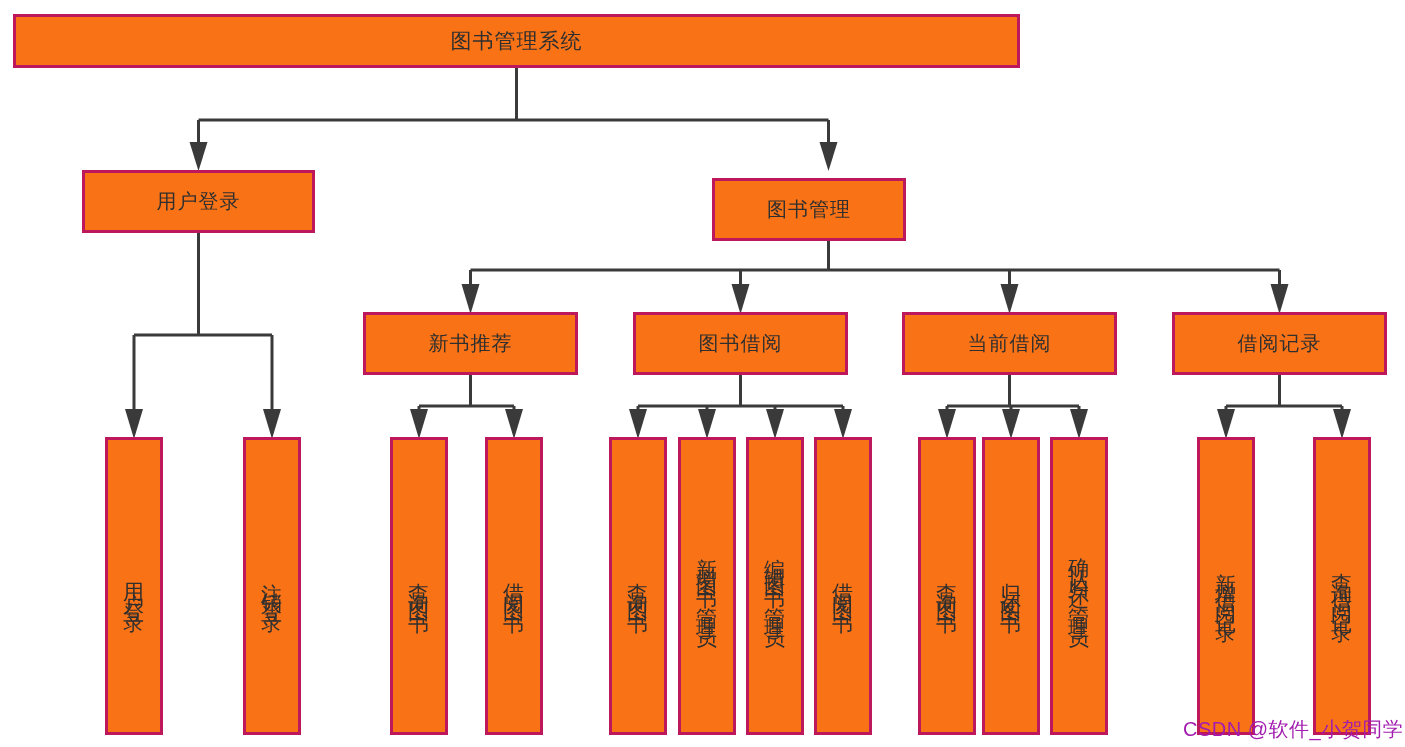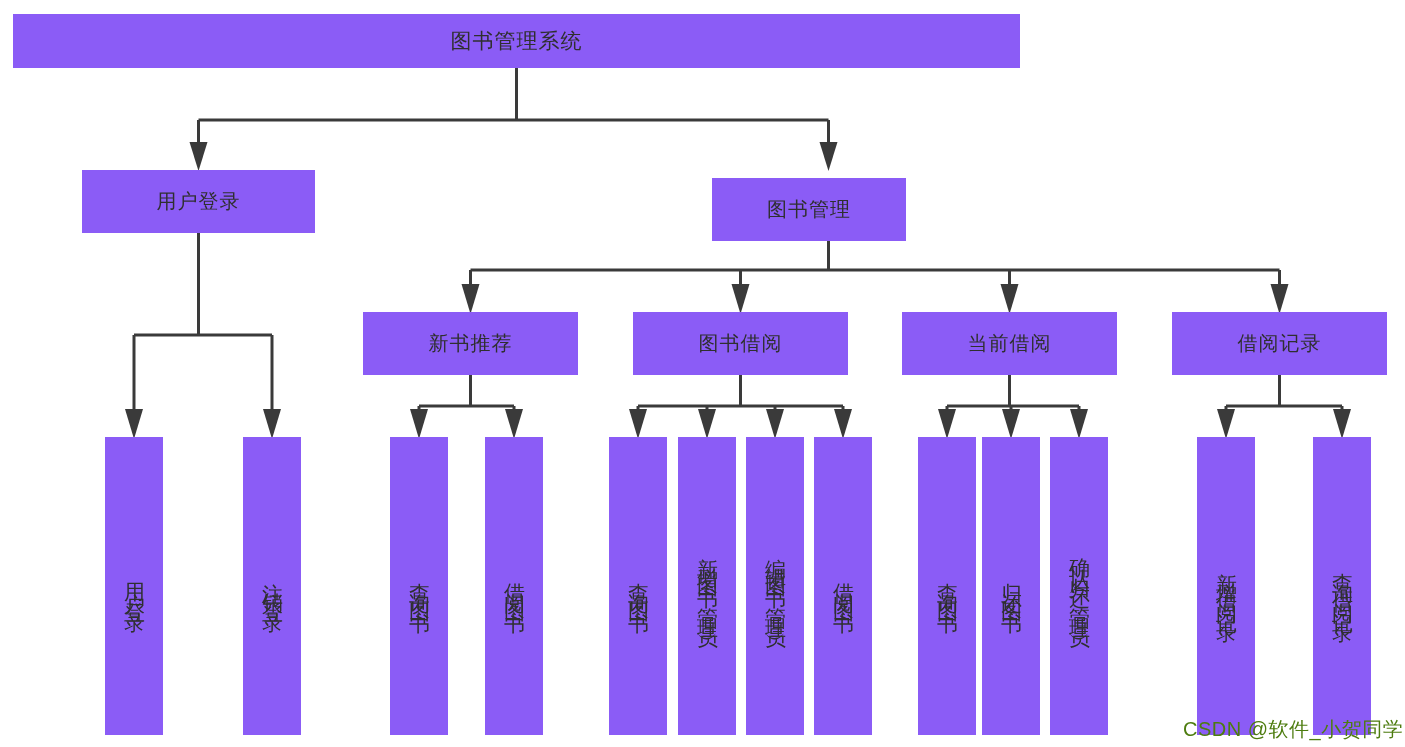--- a/index.html
+++ b/index.html
@@ -2,33 +2,33 @@
 <html><head>
 <meta charset="utf-8">
 <style>
   html,body { margin:0; padding:0; background:#ffffff; }
   .canvas {
     position:relative; width:1405px; height:747px; background:#ffffff;
     font-family:"Liberation Sans", sans-serif; color:#333333; overflow:hidden;
   }
   svg.connectors { position:absolute; left:0; top:0; z-index:0; }
   .node {
-    position:absolute; box-sizing:border-box; background:#8b5cf6;
-    border:3px solid #8b5cf6; display:flex; align-items:center; justify-content:center;
-    z-index:1; color:#2f2f2f;font-family:Liberation Serif, serif;
+    position:absolute; box-sizing:border-box; background:#f97316;
+    border:3px solid #be185d; display:flex; align-items:center; justify-content:center;
+    z-index:1; color:#2f2f2f;
   }
   .root-node  { font-size:21px; letter-spacing:1px; }
   .h-node     { font-size:20px; letter-spacing:1px; }
   .v-node span {
     writing-mode:vertical-rl; text-orientation:mixed;
     font-size:21px; letter-spacing:10px; line-height:1;
   }
   .watermark {
     position:absolute; left:1183px; top:716px; z-index:2;
-    font-size:20px; color:#4d7c0f; letter-spacing:0.5px; white-space:nowrap;
+    font-size:20px; color:#a21caf; letter-spacing:0.5px; white-space:nowrap;
   }
 </style>
 </head>
 <body>
 
 <div class="canvas">
 
   <svg class="connectors" width="1405" height="747" viewBox="0 0 1405 747">
     <g stroke="#3a3a3a" stroke-width="3" fill="none">
 

